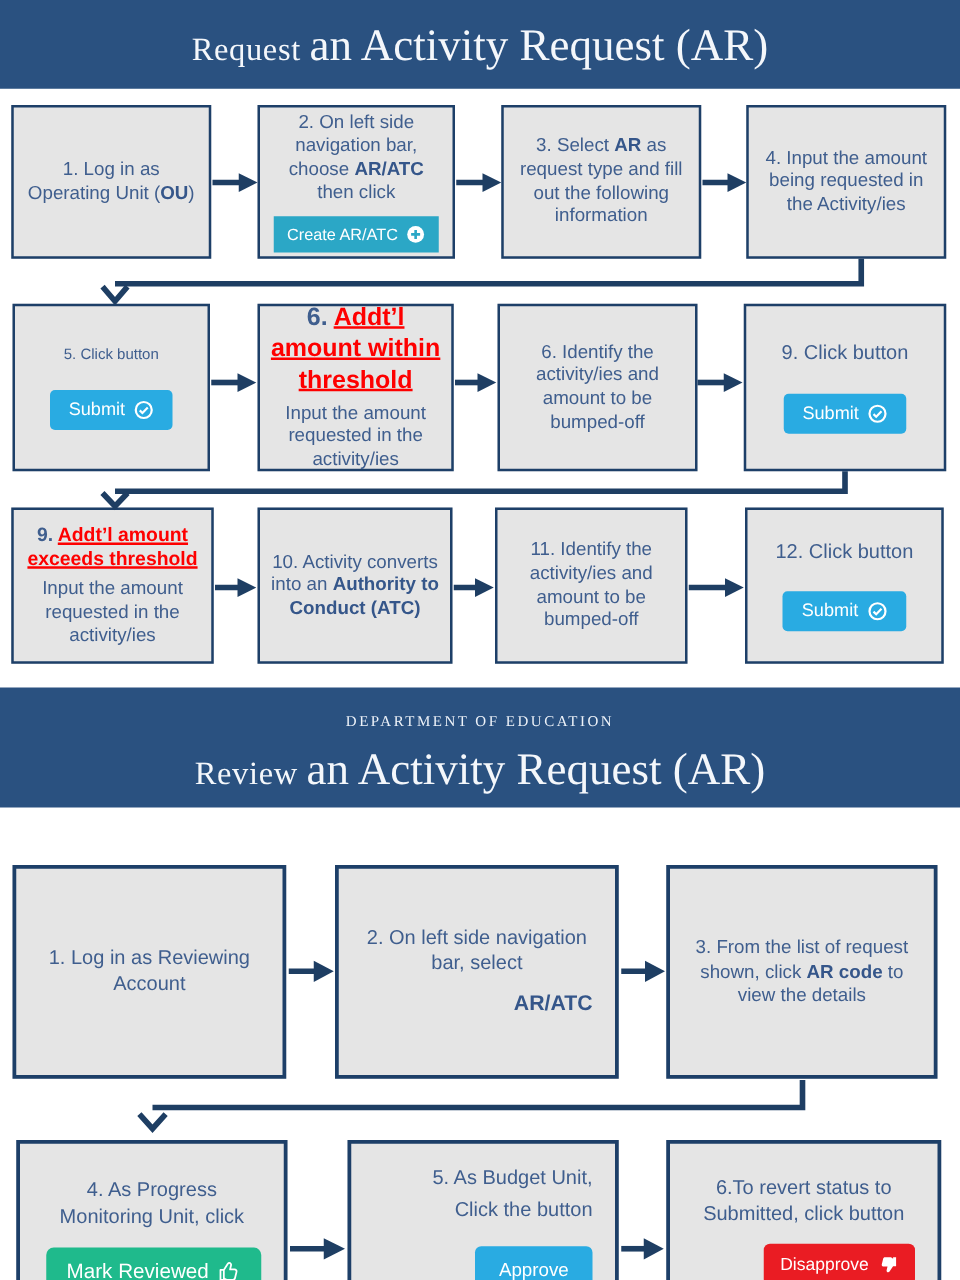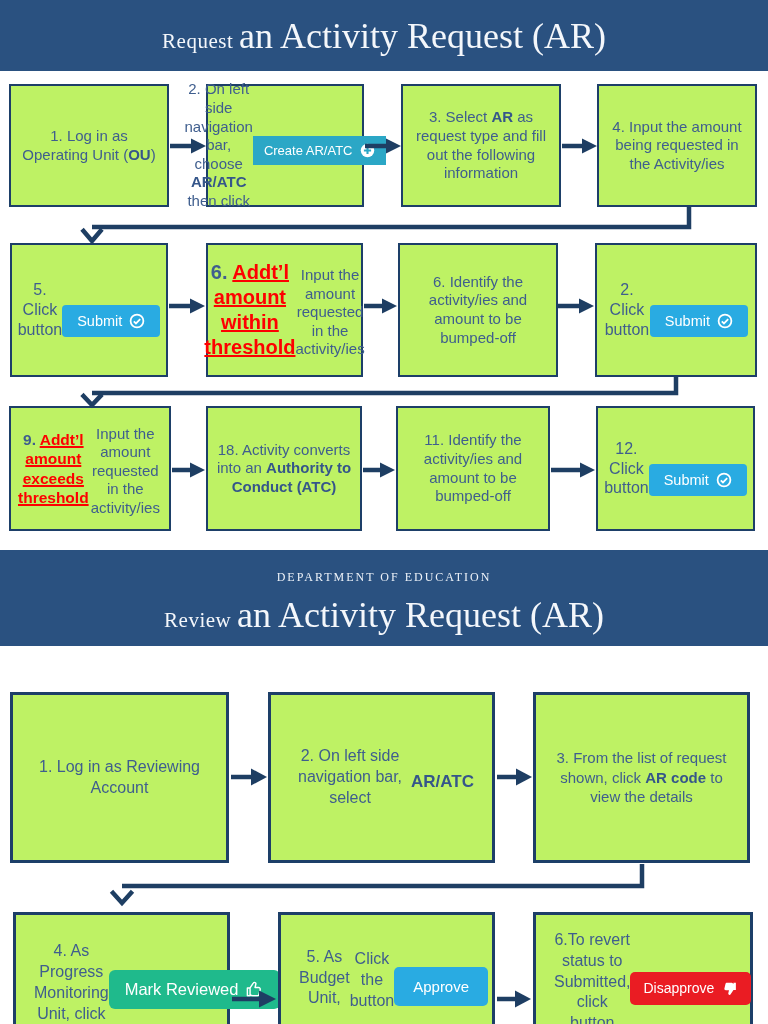--- a/index.html
+++ b/index.html
@@ -2,30 +2,30 @@
 <html><head>
 <meta charset="utf-8">
 <style>
   html,body{margin:0;padding:0;background:#888;}
   .page{position:relative;width:768px;height:1024px;background:#ffffff;overflow:hidden;
         font-family:"Liberation Sans", sans-serif;}
   .band{position:absolute;left:0;width:768px;background:#2a5180;color:#f4f7fb;text-align:center;}
   .band1{top:0;height:71px;display:flex;align-items:center;justify-content:center;}
   .band2{top:550px;height:96px;display:flex;flex-direction:column;align-items:center;padding-top:20px;box-sizing:border-box;}
   .serif{font-family:"Liberation Serif", serif;}
-  .t-pre{font-size:21px;letter-spacing:.5px;}
+  .t-pre{font-size:26px;letter-spacing:.5px;}
   .t-rest{font-size:36px;}
   .dept{font-family:"Liberation Serif", serif;font-size:12px;letter-spacing:2px;color:#eef3f9;}
   .band2 .title{margin-top:9px;}
 
-  .fbox{position:absolute;background:#bef264;border:2px solid #1d3f68;box-sizing:border-box;
-        display:flex;flex-direction:row;align-items:center;justify-content:center;
+  .fbox{position:absolute;background:#e5e5e5;border:2px solid #1d3f68;box-sizing:border-box;
+        display:flex;flex-direction:column;align-items:center;justify-content:center;
         text-align:center;color:#3f5e8e;font-size:15px;line-height:1.24;padding:6px 7px;}
   .fbox b{color:#35568a;}
-  .rbox{border-width:3px;font-size:16px;line-height:1.3;padding:6px 18px;}
+  .rbox{border-width:3px;font-size:16px;line-height:1.3;padding:6px 18px;align-items:flex-end;}
   .num{font-weight:bold;color:#3f5e8e;}
   .red{color:#fe0000;font-weight:bold;text-decoration:underline;text-decoration-thickness:2px;}
   .body-txt{margin-top:5px;}
 
   .btn{display:inline-flex;align-items:center;justify-content:center;gap:7px;color:#fff;
        border:none;white-space:nowrap;}
   .btn-create{background:#2ba7c6;border-radius:0;font-size:13px;padding:7px 11px;margin-top:9px;}
   .btn-submit{background:#29abe2;border-radius:4px;font-size:14.5px;padding:8px 15px;margin-top:22px;}
   .btn-green{background:#1fba8c;border-radius:6px;font-size:16.5px;padding:10px 16px;margin-top:13px;}
   .btn-approve{background:#29abe2;border-radius:5px;font-size:15px;padding:11px 19px;margin-top:17px;}
@@ -64,57 +64,57 @@
 
   <div class="fbox" style="left:401px;top:84px;width:160px;height:123px">
     <div><span>3. Select </span><b>AR</b><span> as request type and fill out the following information</span></div>
   </div>
 
   <div class="fbox" style="left:597px;top:84px;width:160px;height:123px">
     <div>4. Input the amount being requested in the Activity/ies</div>
   </div>
 
   <div class="fbox" style="left:10px;top:243px;width:158px;height:134px">
-    <div style="font-size:16px">5. Click button</div>
+    <div style="font-size:12px">5. Click button</div>
     <button class="btn btn-submit">
       <span>Submit</span>
       <svg width="16" height="16" viewBox="0 0 20 20">
           <circle cx="10" cy="10" r="8" fill="none" stroke="#fff" stroke-width="2.2"></circle>
           <path d="M6 10.4 L8.7 13 L14 7.6" fill="none" stroke="#fff" stroke-width="2.2"></path>
         </svg>
     </button>
   </div>
 
   <div class="fbox" style="left:206px;top:243px;width:157px;height:134px">
     <div style="font-size:20px"><span class="num">6. </span><span class="red">Addt’l amount within threshold</span></div>
     <div class="body-txt">Input the amount requested in the activity/ies</div>
   </div>
 
   <div class="fbox" style="left:398px;top:243px;width:160px;height:134px">
     <div>6. Identify the activity/ies and amount to be bumped-off</div>
   </div>
 
   <div class="fbox" style="left:595px;top:243px;width:162px;height:134px">
-    <div style="font-size:16px">2. Click button</div>
+    <div style="font-size:16px">9. Click button</div>
     <button class="btn btn-submit">
       <span>Submit</span>
       <svg width="16" height="16" viewBox="0 0 20 20">
           <circle cx="10" cy="10" r="8" fill="none" stroke="#fff" stroke-width="2.2"></circle>
           <path d="M6 10.4 L8.7 13 L14 7.6" fill="none" stroke="#fff" stroke-width="2.2"></path>
         </svg>
     </button>
   </div>
 
   <div class="fbox" style="left:9px;top:406px;width:162px;height:125px">
     <div style="font-size:15.5px"><span class="num">9. </span><span class="red">Addt’l amount exceeds threshold</span></div>
     <div class="body-txt">Input the amount requested in the activity/ies</div>
   </div>
 
   <div class="fbox" style="left:206px;top:406px;width:156px;height:125px">
-    <div><span>18. Activity converts into an </span><b>Authority to Conduct (ATC)</b></div>
+    <div><span>10. Activity converts into an </span><b>Authority to Conduct (ATC)</b></div>
   </div>
 
   <div class="fbox" style="left:396px;top:406px;width:154px;height:125px">
     <div>11. Identify the activity/ies and amount to be bumped-off</div>
   </div>
 
   <div class="fbox" style="left:596px;top:406px;width:159px;height:125px">
     <div style="font-size:16px">12. Click button</div>
     <button class="btn btn-submit">
       <span>Submit</span>

